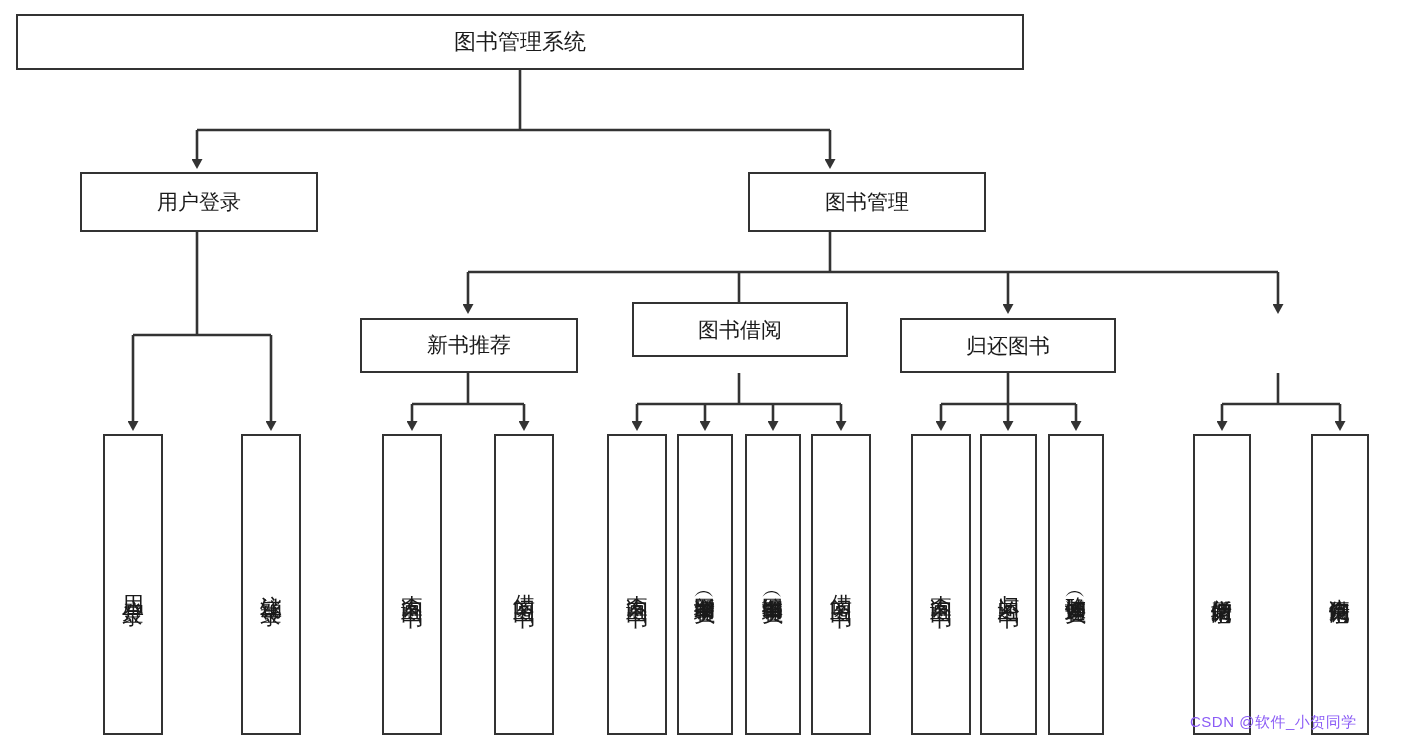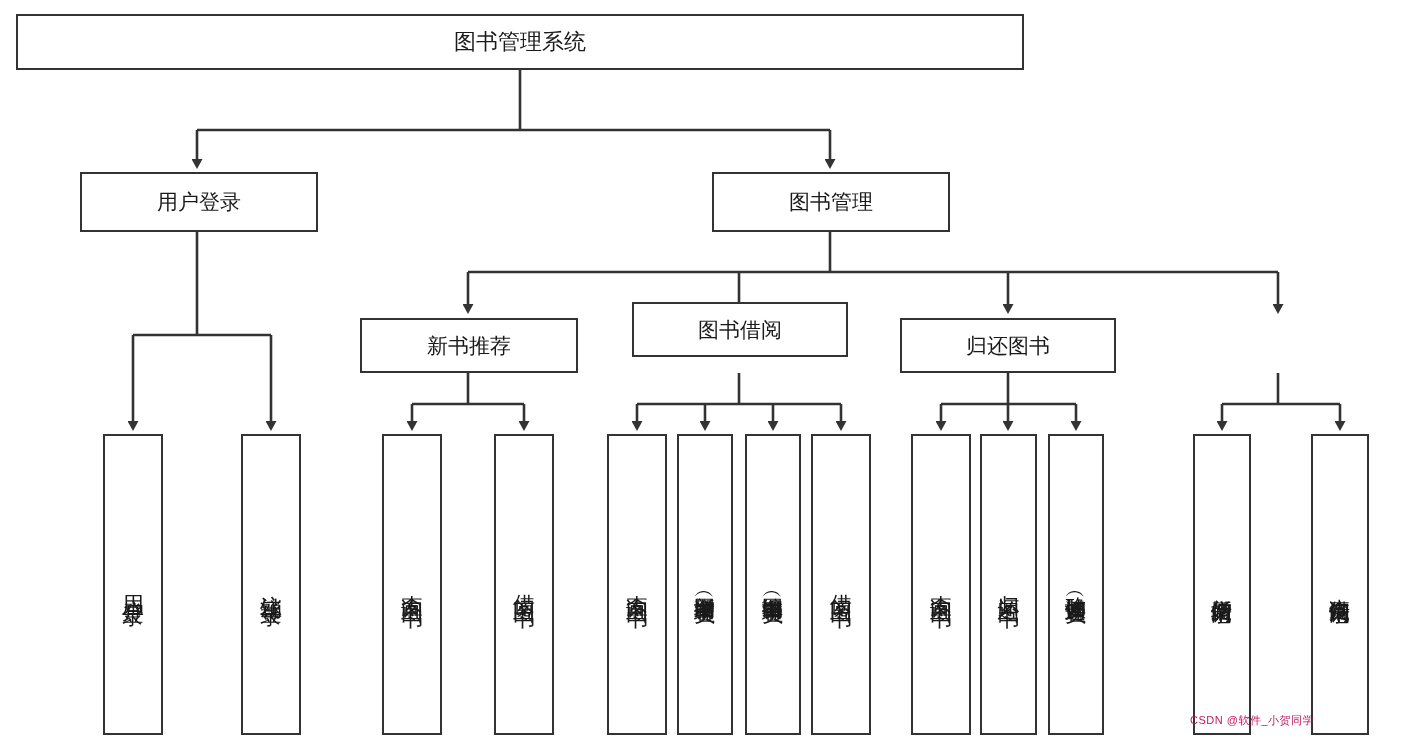--- a/index.html
+++ b/index.html
@@ -58,22 +58,22 @@
     letter-spacing: 4px;
     line-height: 1;
     white-space: nowrap;
   }
   .node.vert.tight .label {
     font-size: 21px;
     letter-spacing: 1px;
   }
   .watermark {
     position: absolute;
-    font-size: 11px;
-    color: #be185d;
+    font-size: 15px;
+    color: #8b5cf6;
     white-space: nowrap;
     letter-spacing: 0.5px;
   }
 </style>
 </head>
 <body>
 
 <div id="canvas">
 
   <svg class="edges" viewBox="0 0 1405 747">
@@ -126,25 +126,25 @@
     </g>
   </svg>
 
   <div class="node horiz root" style="left:16px; top:14px; width:1008px; height:56px;">
     <span class="label">图书管理系统</span>
   </div>
 
   <div class="node horiz" style="left:80px; top:172px; width:238px; height:60px;">
     <span class="label">用户登录</span>
   </div>
-  <div class="node horiz" style="left:712px; top:172px; width:238px; height:60px;">
+  <div class="node horiz" style="left:748px; top:172px; width:238px; height:60px;">
     <span class="label">图书管理</span>
   </div>
 
-  <div class="node horiz" style="left:360px; top:318px; width:218px; height:55px;">
+  <div class="node horiz" style="left:360px; top:318px; width:218px; height:55px;font-family:Liberation Serif, serif;">
     <span class="label">新书推荐</span>
   </div>
   <div class="node horiz" style="left:632px; top:302px; width:216px; height:55px;">
     <span class="label">图书借阅</span>
   </div>
   <div class="node horiz" style="left:900px; top:318px; width:216px; height:55px;">
     <span class="label">归还图书</span>
   </div>
 
   <div class="node vert" style="left:103px; top:434px; width:60px; height:301px;">

